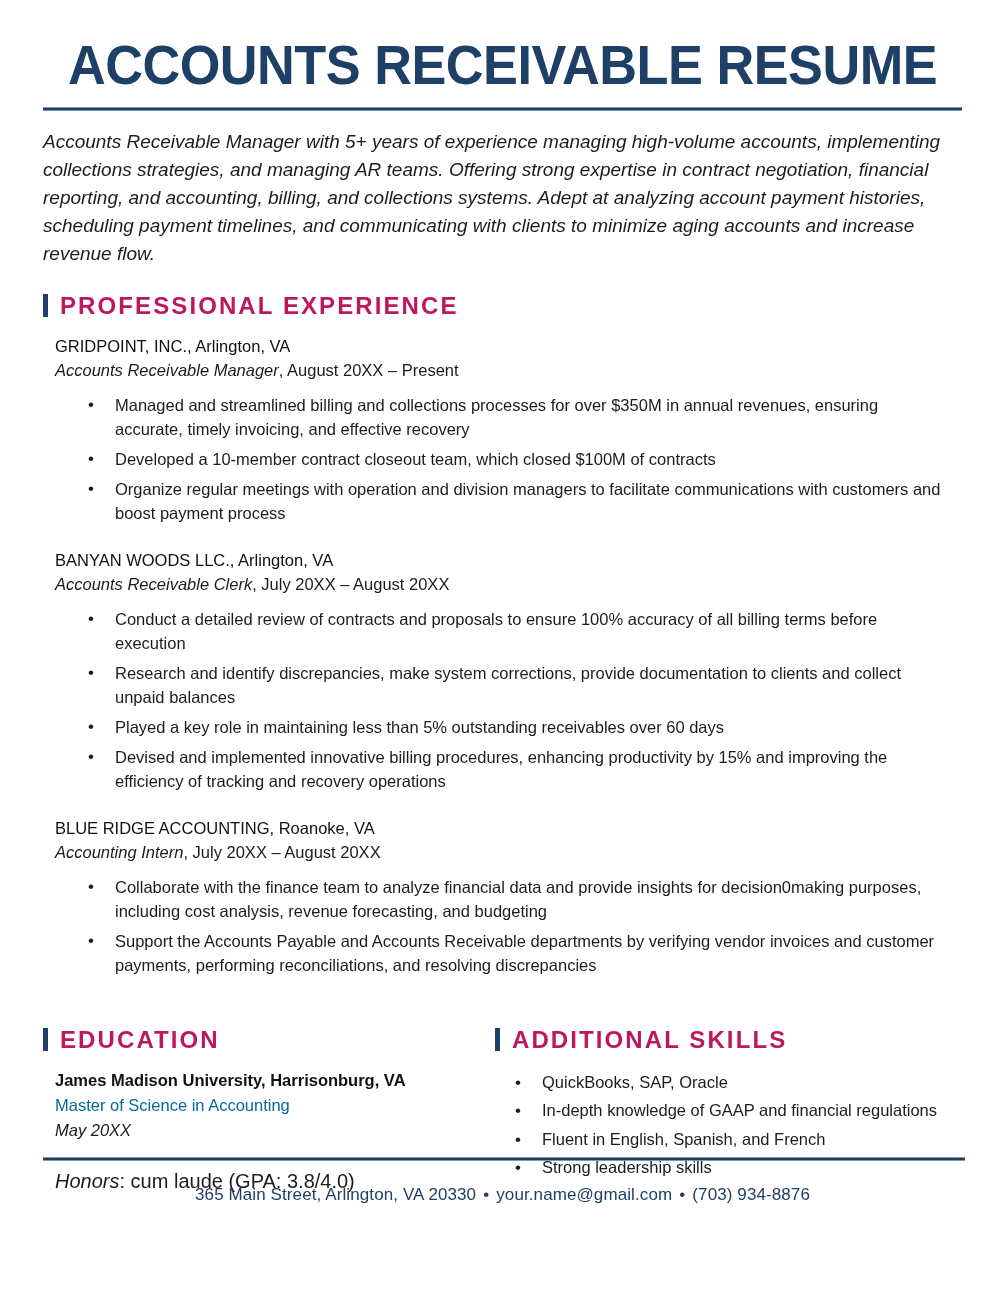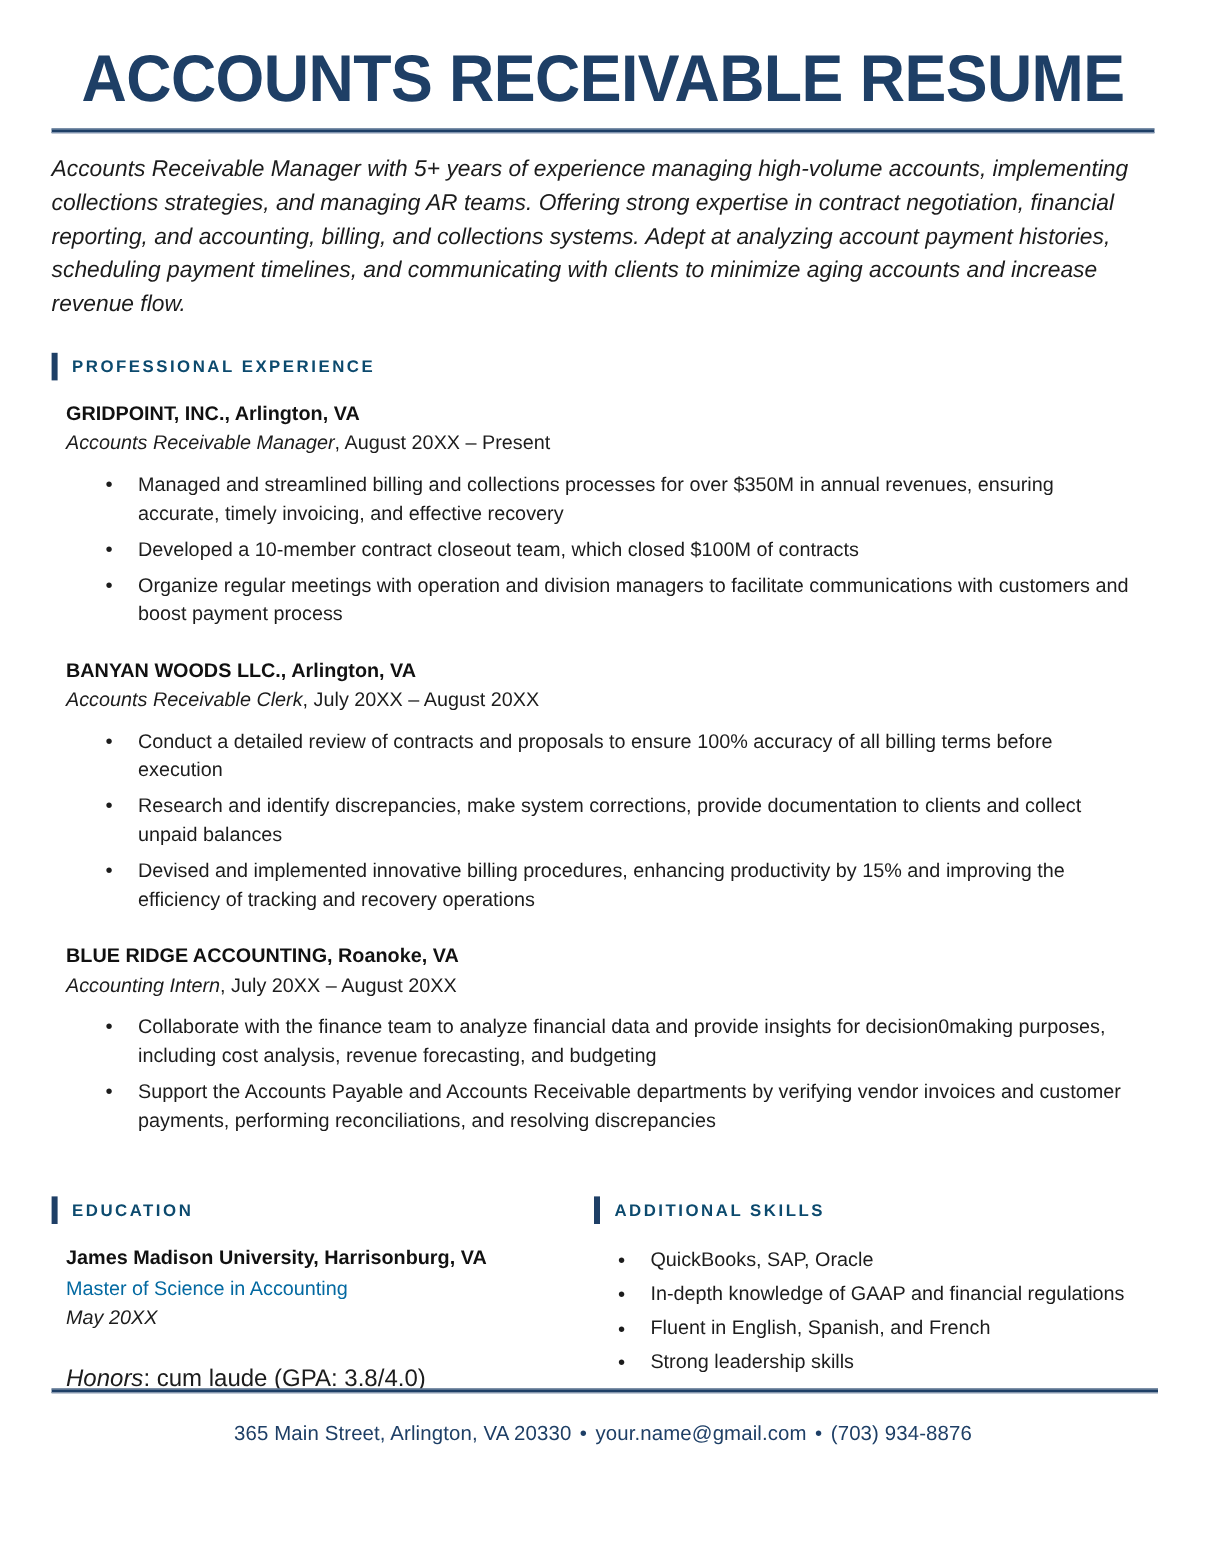--- a/index.html
+++ b/index.html
@@ -68,35 +68,35 @@
     margin-bottom: 16px;
   }
   .accent-bar {
     width: 5px;
     height: 23px;
     background: #1e3f66;
     margin-right: 12px;
     flex: 0 0 auto;
   }
   .section-title {
-    font-size: 14px;
+    font-size: 24px;
     font-weight: bold;
-    color: #0c4a6e;
+    color: #be185d;
     letter-spacing: 2.1px;
     text-transform: uppercase;
     line-height: 1;
   }
 
   
   .job { margin-bottom: 6px; }
   .job + .job { margin-top: 22px; }
 
   .job-company {
     font-size: 16.5px;
-    font-weight: bold;
+    font-weight: normal;
     color: #111111;
     margin-left: 12px;
     line-height: 1.5;
   }
   .job-meta {
     font-size: 16.5px;
     color: #1c1c1c;
     margin-left: 12px;
     line-height: 1.5;
   }
@@ -234,20 +234,21 @@
         <li>Organize regular meetings with operation and division managers to facilitate communications with customers and boost payment process</li>
       </ul>
     </div>
 
     <div class="job">
       <div class="job-company">BANYAN WOODS LLC., Arlington, VA</div>
       <div class="job-meta"><span class="role">Accounts Receivable Clerk</span><span>, July 20XX – August 20XX</span></div>
       <ul class="bullets">
         <li>Conduct a detailed review of contracts and proposals to ensure 100% accuracy of all billing terms before execution</li>
         <li>Research and identify discrepancies, make system corrections, provide documentation to clients and collect unpaid balances</li>
+        <li>Played a key role in maintaining less than 5% outstanding receivables over 60 days</li>
         <li>Devised and implemented innovative billing procedures, enhancing productivity by 15% and improving the efficiency of tracking and recovery operations</li>
       </ul>
     </div>
 
     <div class="job">
       <div class="job-company">BLUE RIDGE ACCOUNTING, Roanoke, VA</div>
       <div class="job-meta"><span class="role">Accounting Intern</span><span>, July 20XX – August 20XX</span></div>
       <ul class="bullets">
         <li>Collaborate with the finance team to analyze financial data and provide insights for decision0making purposes, including cost analysis, revenue forecasting, and budgeting</li>
         <li>Support the Accounts Payable and Accounts Receivable departments by verifying vendor invoices and customer payments, performing reconciliations, and resolving discrepancies</li>

